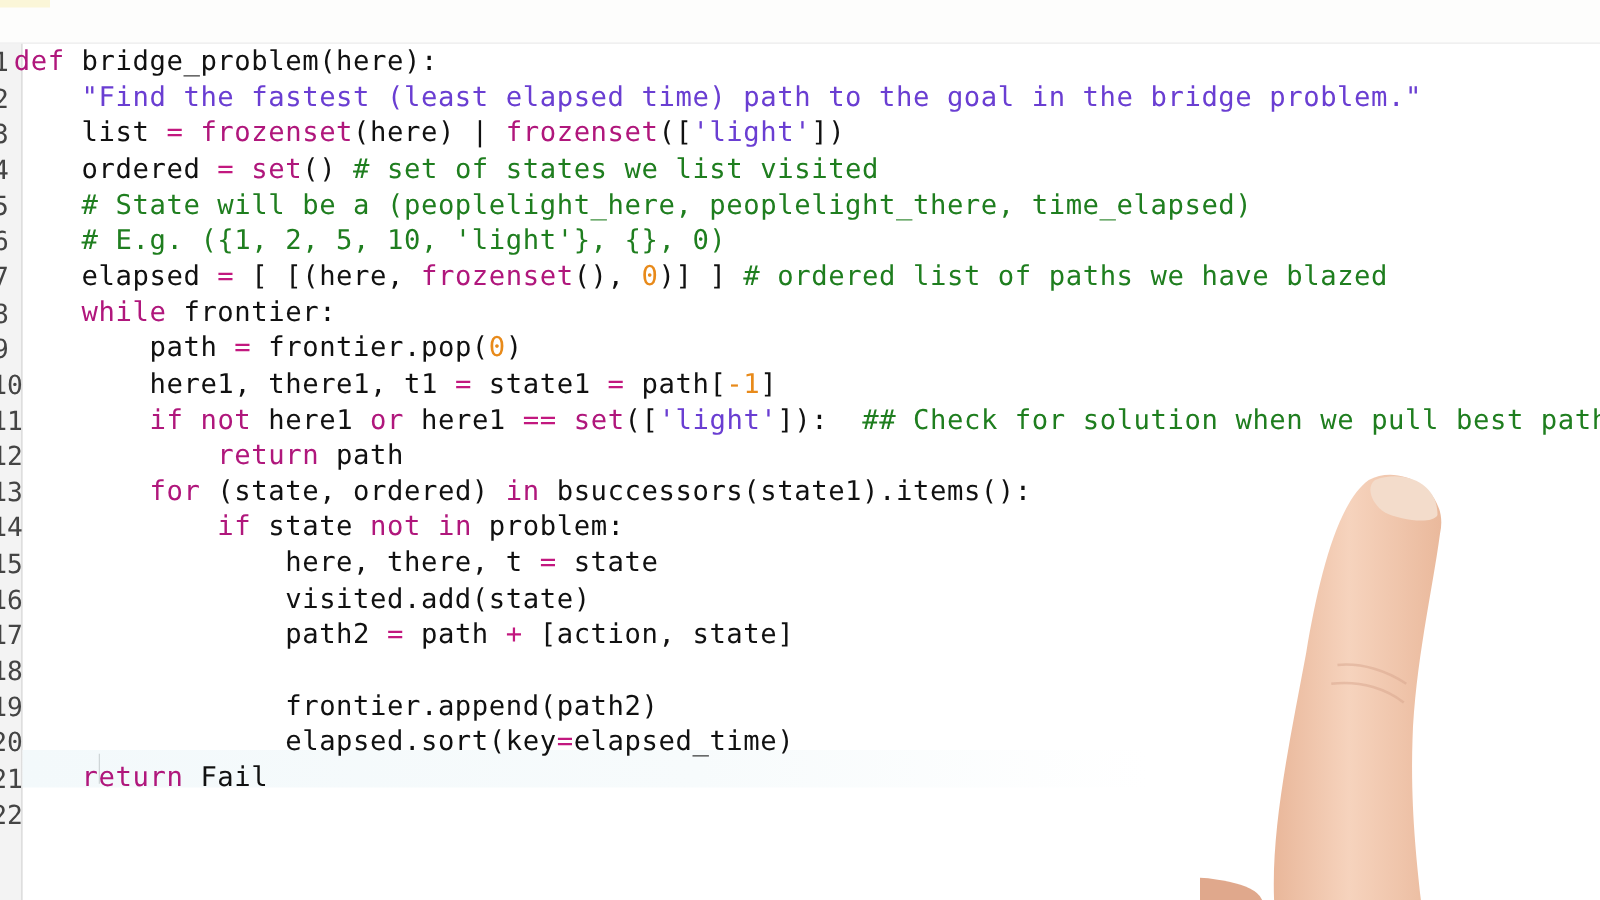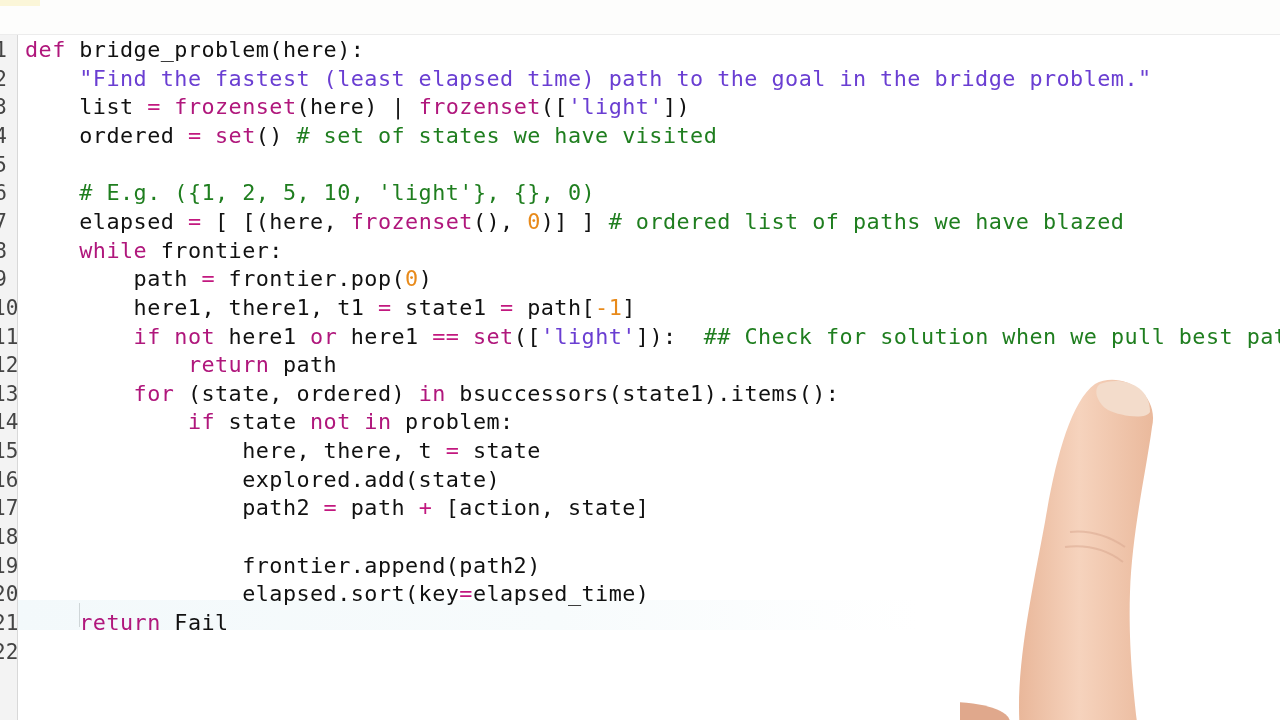--- a/index.html
+++ b/index.html
@@ -3,21 +3,21 @@
 <meta charset="utf-8">
 <style>
   html, body { margin:0; padding:0; }
   body { width:1280px; height:720px; overflow:hidden; background:#ffffff; position:relative; font-family:"DejaVu Sans Mono", monospace; }
   .topstrip { position:absolute; left:0; top:0; width:1280px; height:34px; background:#fdfdfc; border-bottom:1px solid #ececec; }
   .topstrip .glow { position:absolute; left:0; top:0; width:40px; height:6px; background:#fbf6d8; }
   .gutter { position:absolute; left:0; top:35px; width:17px; height:685px; background:#f3f3f3; border-right:1px solid #d8d8d8; }
   .editor { position:absolute; left:0; top:35px; width:1280px; height:685px; }
   .line { position:absolute; left:0; height:28px; white-space:pre; font-size:21.8px; line-height:28px; color:#111; }
   .ln { position:absolute; left:-7px; width:14px; text-align:right; color:#444; font-size:21px; }
-  .code { position:absolute; left:25px; letter-spacing:0.45px; }
+  .code { position:absolute; left:11px; letter-spacing:0.45px; }
   .kw { color:#b0177c; }
   .str { color:#6a3ed2; }
   .cm { color:#1f7e1f; }
   .num { color:#e88a1a; }
   .op { color:#c2187f; }
   .cursor-line { position:absolute; left:18px; top:600px; width:900px; height:30px; background:linear-gradient(90deg,#f3f9fb 0%,#f7fbfc 60%,#ffffff 100%); }
   .caret { position:absolute; left:79px; top:603px; width:1px; height:24px; background:#cfd6d8; }
   .finger { position:absolute; left:960px; top:372px; width:200px; height:360px; }
 </style>
 </head>
@@ -27,33 +27,33 @@
     <div class="glow"></div>
   </div>
 <div class="gutter"></div>
 <div class="cursor-line"></div>
 <div class="caret"></div>
 
 <div class="editor" id="editor">
     <div class="line" style="top: 1px;"><span class="ln">1</span><span class="code"><span class="kw">def</span><span> bridge_problem(here):</span></span></div>
     <div class="line" style="top: 29.65px;"><span class="ln">2</span><span class="code"><span>    </span><span class="str">"Find the fastest (least elapsed time) path to the goal in the bridge problem."</span></span></div>
     <div class="line" style="top: 58.3px;"><span class="ln">3</span><span class="code"><span>    list </span><span class="op">=</span><span> </span><span class="kw">frozenset</span><span>(here) | </span><span class="kw">frozenset</span><span>([</span><span class="str">'light'</span><span>])</span></span></div>
-    <div class="line" style="top: 86.95px;"><span class="ln">4</span><span class="code"><span>    ordered </span><span class="op">=</span><span> </span><span class="kw">set</span><span>() </span><span class="cm"># set of states we have visited</span></span></div>
-    <div class="line" style="top: 115.6px;"><span class="ln">5</span><span class="code"><span>    </span></span></div>
+    <div class="line" style="top: 86.95px;"><span class="ln">4</span><span class="code"><span>    ordered </span><span class="op">=</span><span> </span><span class="kw">set</span><span>() </span><span class="cm"># set of states we list visited</span></span></div>
+    <div class="line" style="top: 115.6px;"><span class="ln">5</span><span class="code"><span>    </span><span class="cm"># State will be a (peoplelight_here, peoplelight_there, time_elapsed)</span></span></div>
     <div class="line" style="top: 144.25px;"><span class="ln">6</span><span class="code"><span>    </span><span class="cm"># E.g. ({1, 2, 5, 10, 'light'}, {}, 0)</span></span></div>
     <div class="line" style="top: 172.9px;"><span class="ln">7</span><span class="code"><span>    elapsed </span><span class="op">=</span><span> [ [(here, </span><span class="kw">frozenset</span><span>(), </span><span class="num">0</span><span>)] ] </span><span class="cm"># ordered list of paths we have blazed</span></span></div>
     <div class="line" style="top: 201.55px;"><span class="ln">8</span><span class="code"><span>    </span><span class="kw">while</span><span> frontier:</span></span></div>
     <div class="line" style="top: 230.2px;"><span class="ln">9</span><span class="code"><span>        path </span><span class="op">=</span><span> frontier.pop(</span><span class="num">0</span><span>)</span></span></div>
     <div class="line" style="top: 258.85px;"><span class="ln">10</span><span class="code"><span>        here1, there1, t1 </span><span class="op">=</span><span> state1 </span><span class="op">=</span><span> path[</span><span class="num">-1</span><span>]</span></span></div>
     <div class="line" style="top: 287.5px;"><span class="ln">11</span><span class="code"><span>        </span><span class="kw">if</span><span> </span><span class="kw">not</span><span> here1 </span><span class="kw">or</span><span> here1 </span><span class="op">==</span><span> </span><span class="kw">set</span><span>([</span><span class="str">'light'</span><span>]):  </span><span class="cm">## Check for solution when we pull best path</span></span></div>
     <div class="line" style="top: 316.15px;"><span class="ln">12</span><span class="code"><span>            </span><span class="kw">return</span><span> path</span></span></div>
     <div class="line" style="top: 344.8px;"><span class="ln">13</span><span class="code"><span>        </span><span class="kw">for</span><span> (state, ordered) </span><span class="kw">in</span><span> bsuccessors(state1).items():</span></span></div>
     <div class="line" style="top: 373.45px;"><span class="ln">14</span><span class="code"><span>            </span><span class="kw">if</span><span> state </span><span class="kw">not</span><span> </span><span class="kw">in</span><span> problem:</span></span></div>
     <div class="line" style="top: 402.1px;"><span class="ln">15</span><span class="code"><span>                here, there, t </span><span class="op">=</span><span> state</span></span></div>
-    <div class="line" style="top: 430.75px;"><span class="ln">16</span><span class="code"><span>                explored.add(state)</span></span></div>
+    <div class="line" style="top: 430.75px;"><span class="ln">16</span><span class="code"><span>                visited.add(state)</span></span></div>
     <div class="line" style="top: 459.4px;"><span class="ln">17</span><span class="code"><span>                path2 </span><span class="op">=</span><span> path </span><span class="op">+</span><span> [action, state]</span></span></div>
     <div class="line" style="top: 488.05px;"><span class="ln">18</span><span class="code"><span>                </span></span></div>
     <div class="line" style="top: 516.7px;"><span class="ln">19</span><span class="code"><span>                frontier.append(path2)</span></span></div>
     <div class="line" style="top: 545.35px;"><span class="ln">20</span><span class="code"><span>                elapsed.sort(key</span><span class="op">=</span><span>elapsed_time)</span></span></div>
     <div class="line" style="top: 574px;"><span class="ln">21</span><span class="code"><span>    </span><span class="kw">return</span><span> Fail</span></span></div>
     <div class="line" style="top: 602.65px;"><span class="ln">22</span><span class="code"><span></span></span></div>
   </div>
 
 <svg class="finger" viewBox="0 0 200 360">
   <defs>

